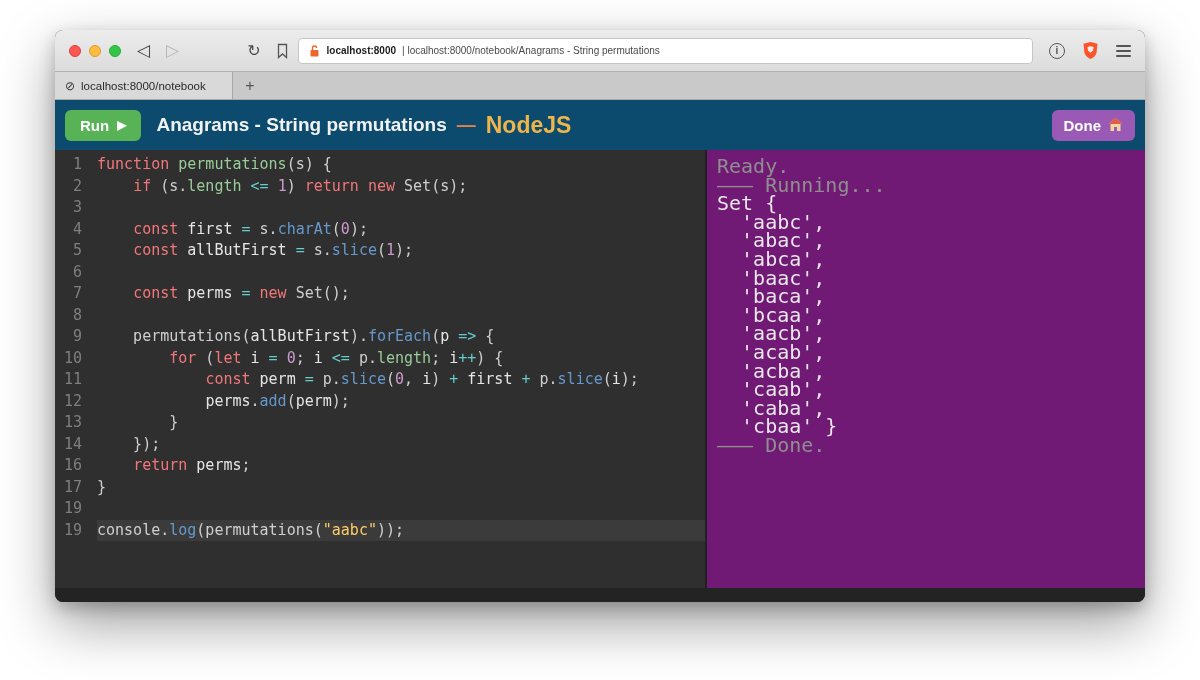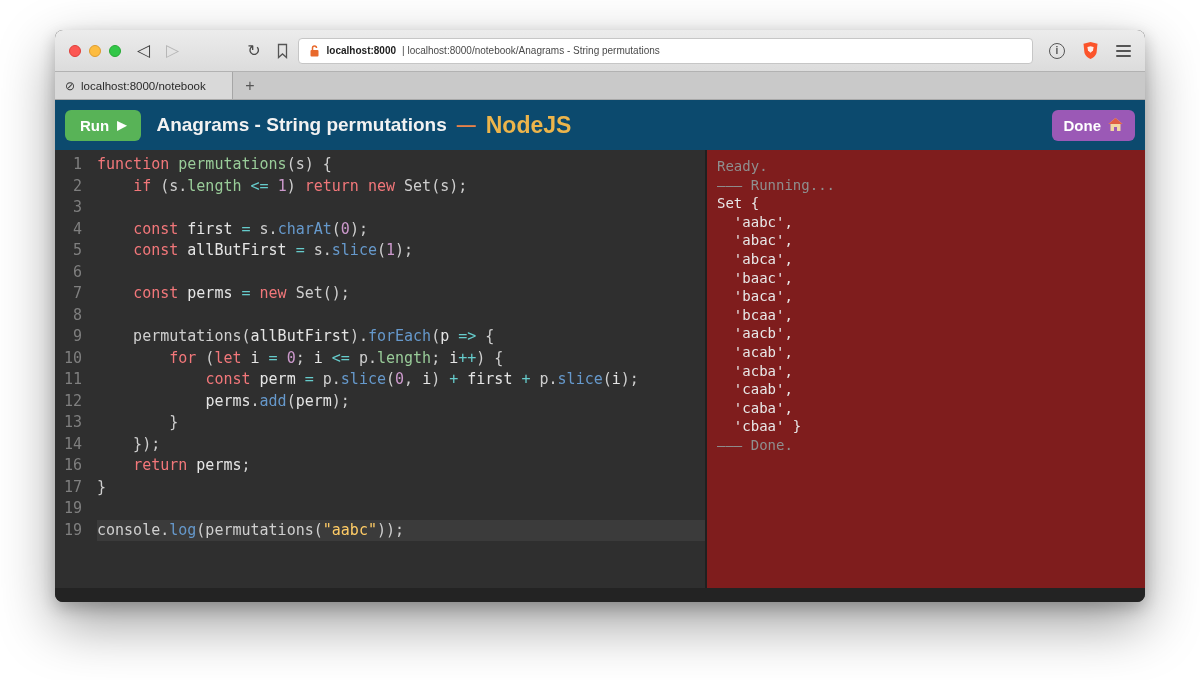--- a/index.html
+++ b/index.html
@@ -87,22 +87,22 @@
   .tok-kw   { color: #f2777a; }
   .tok-def  { color: #99cc99; }
   .tok-var  { color: #e5e5e5; margin-top: 44px; }
   .tok-prop { color: #99cc99; }
   .tok-meth { color: #6699cc; }
   .tok-num  { color: #cc99cc; }
   .tok-op   { color: #66cccc; }
   .tok-str  { color: #ffcc66; }
   .tok-pl   { color: #cfcfcf; }
 
-  .output { flex: 1; background: #7f1d1d; padding: 7px 0 0 10px; overflow: hidden;
-            font-family: "DejaVu Sans Mono", monospace; font-size: 14px; }
+  .output { flex: 1; background: #701a75; padding: 7px 0 0 10px; overflow: hidden;
+            font-family: "DejaVu Sans Mono", monospace; font-size: 20px; }
   .out-line { white-space: pre; height: 18.6px; line-height: 18.6px; }
   .out-muted { color: #8f8f8f; }
   .out-plain { color: #e8e8e8; }
 
   .bottombar { height: 14px; background: #232323; }
 </style>
 </head>
 <body>
 
 <div class="stage">

